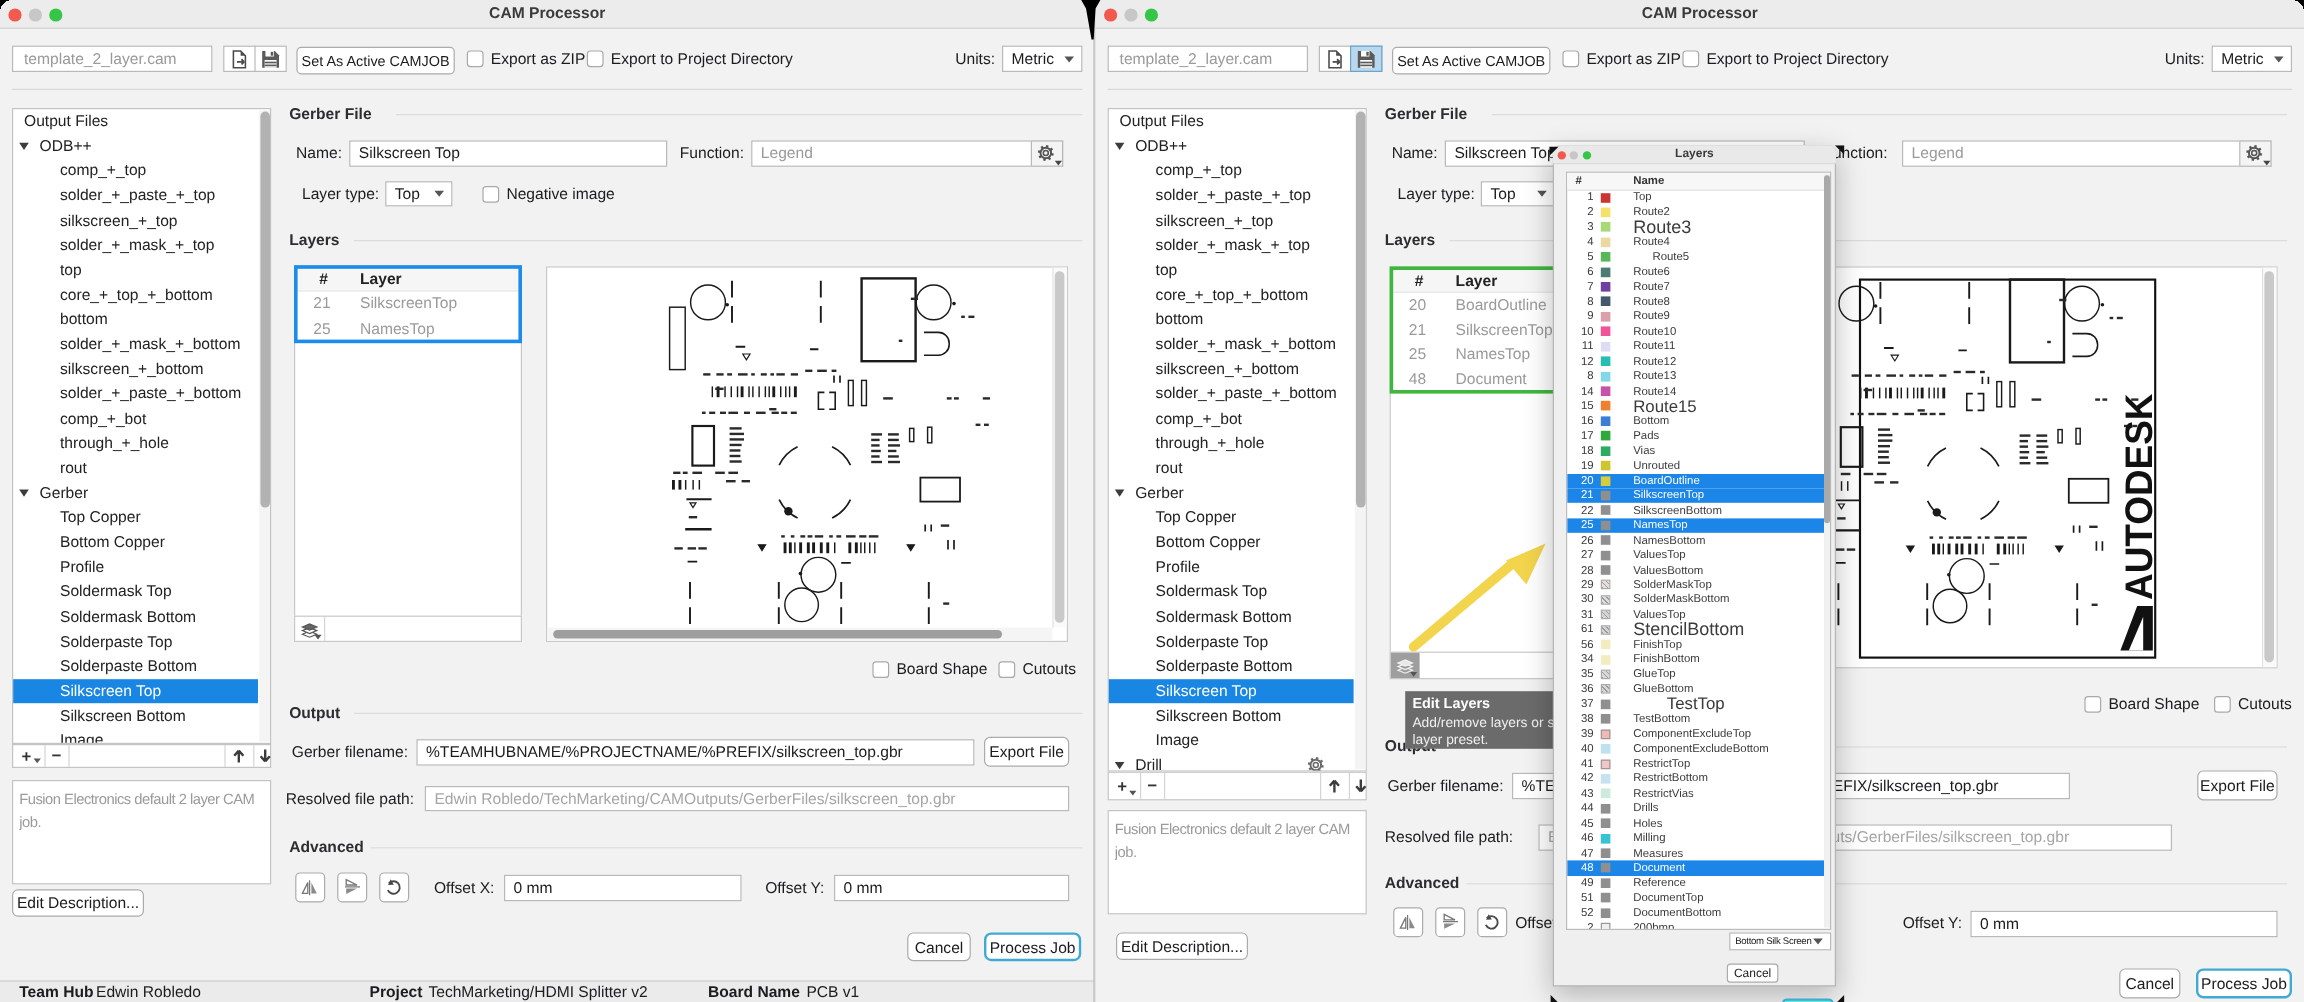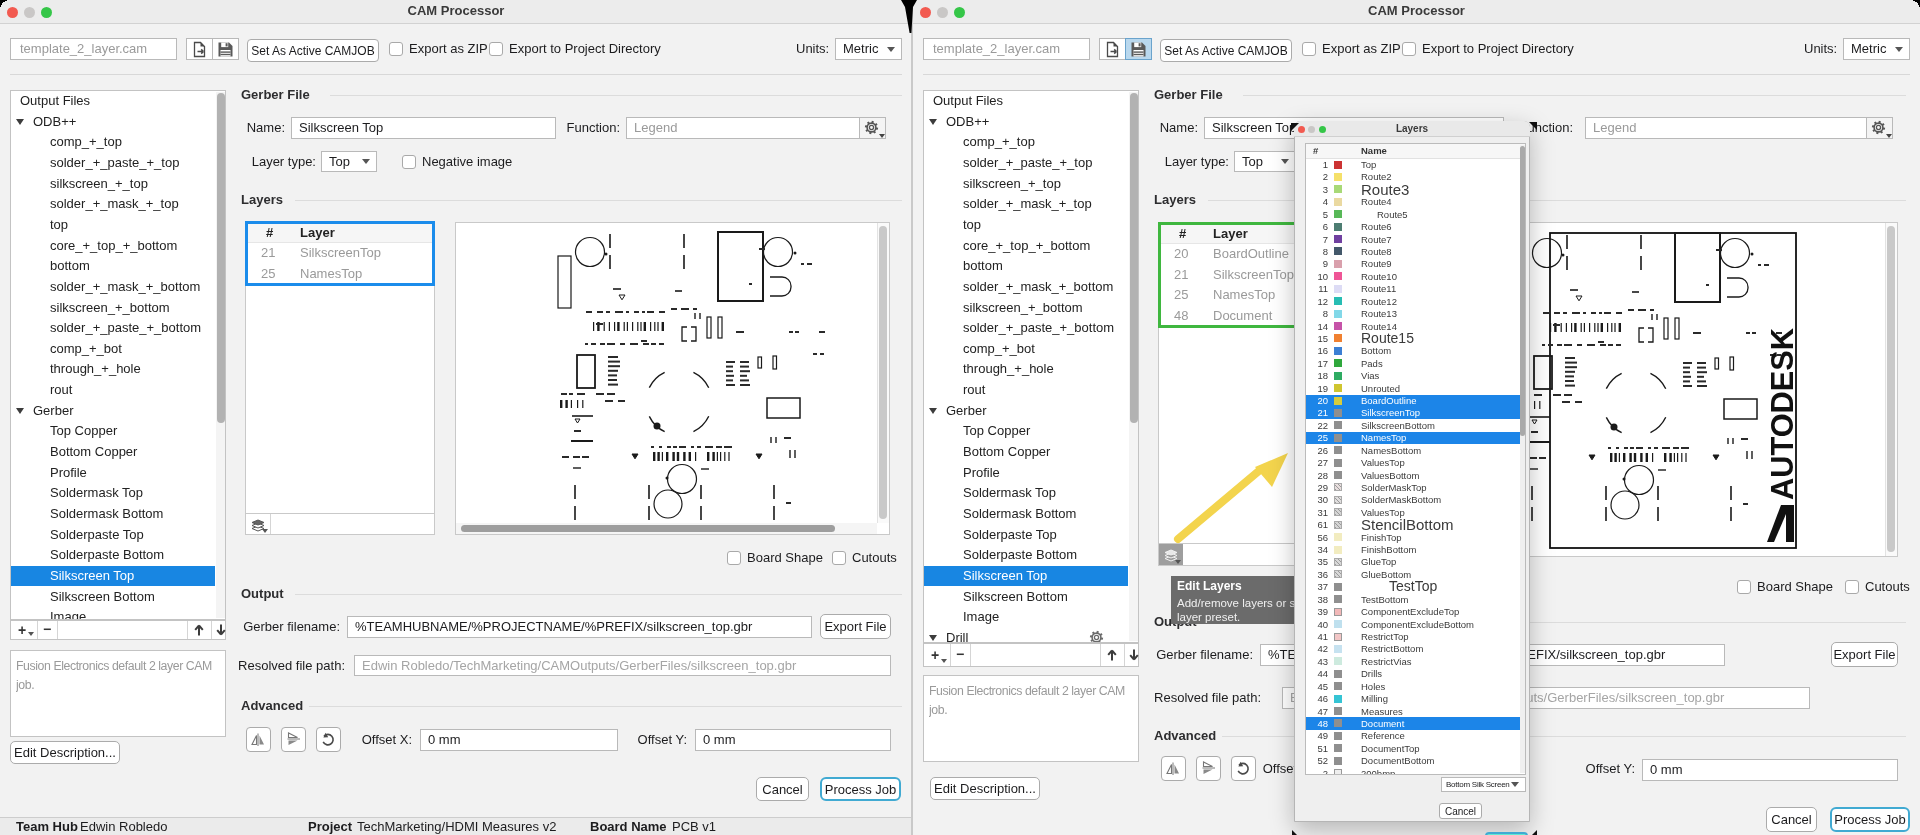--- a/index.html
+++ b/index.html
@@ -331,21 +331,21 @@
 <div style="position:absolute;left:112px;top:731px;width:300px;text-align:right;font-size:13px;color:#1c1c1e;font-weight:400;white-space:nowrap;line-height:18px;">Offset X:</div>
 <div style="position:absolute;left:420px;top:729px;width:198px;height:22px;background:#fff;border:1px solid #b9b9b9;box-sizing:border-box;font-size:13px;color:#1c1c1e;line-height:20px;padding-left:7px;white-space:nowrap;overflow:hidden;">0 mm</div>
 <div style="position:absolute;left:387px;top:731px;width:300px;text-align:right;font-size:13px;color:#1c1c1e;font-weight:400;white-space:nowrap;line-height:18px;">Offset Y:</div>
 <div style="position:absolute;left:695px;top:729px;width:196px;height:22px;background:#fff;border:1px solid #b9b9b9;box-sizing:border-box;font-size:13px;color:#1c1c1e;line-height:20px;padding-left:7px;white-space:nowrap;overflow:hidden;">0 mm</div>
 <div style="position:absolute;left:756px;top:777px;width:53px;height:24px;background:#fff;border:1px solid #ababab;border-radius:5px;box-sizing:border-box;font-size:13px;font-weight:400;color:#1c1c1e;display:flex;align-items:center;justify-content:center;white-space:nowrap;">Cancel</div>
 <div style="position:absolute;left:820px;top:777px;width:81px;height:24px;background:#fff;border:2px solid #41aad2;border-radius:6px;box-sizing:border-box;font-size:13px;font-weight:400;color:#1c1c1e;display:flex;align-items:center;justify-content:center;white-space:nowrap;">Process Job</div>
 <div style="position:absolute;left:0px;top:817px;width:912px;height:18px;background:#ebebeb;border-top:1px solid #cdcdcd;box-sizing:border-box;"></div>
 <div style="position:absolute;left:16px;top:818px;font-size:13px;color:#1c1c1e;font-weight:700;white-space:nowrap;line-height:18px;">Team Hub</div>
 <div style="position:absolute;left:80px;top:818px;font-size:13px;color:#1c1c1e;font-weight:400;white-space:nowrap;line-height:18px;">Edwin Robledo</div>
 <div style="position:absolute;left:308px;top:818px;font-size:13px;color:#1c1c1e;font-weight:700;white-space:nowrap;line-height:18px;">Project</div>
-<div style="position:absolute;left:357px;top:818px;font-size:13px;color:#1c1c1e;font-weight:400;white-space:nowrap;line-height:18px;">TechMarketing/HDMI Measures v2</div>
+<div style="position:absolute;left:357px;top:818px;font-size:13px;color:#1c1c1e;font-weight:400;white-space:nowrap;line-height:18px;">TechMarketing/HDMI Splitter v2</div>
 <div style="position:absolute;left:590px;top:818px;font-size:13px;color:#1c1c1e;font-weight:700;white-space:nowrap;line-height:18px;">Board Name</div>
 <div style="position:absolute;left:672px;top:818px;font-size:13px;color:#1c1c1e;font-weight:400;white-space:nowrap;line-height:18px;">PCB v1</div>
 <div style="position:absolute;left:911px;top:0;width:2px;height:835px;background:#c9c9c9;"></div>
 <div style="position:absolute;left:913px;top:0;width:1007px;height:835px;background:#f2f2f2;"></div>
 <div style="position:absolute;left:913px;top:0;width:1007px;height:24px;background:#ececec;border-bottom:1px solid #d2d2d2;box-sizing:border-box;"></div>
 <div style="position:absolute;left:913px;top:3px;width:1007px;height:18px;text-align:center;font-size:13px;font-weight:700;color:#3a3a3a;">CAM Processor</div>
 <div style="position:absolute;left:919.5px;top:6.5px;width:11.0px;height:11.0px;border-radius:50%;background:#f25a50;"></div>
     <div style="position:absolute;left:936.5px;top:6.5px;width:11.0px;height:11.0px;border-radius:50%;background:#c9c7c6;"></div>
     <div style="position:absolute;left:953.5px;top:6.5px;width:11.0px;height:11.0px;border-radius:50%;background:#35c648;"></div>
 <div style="position:absolute;left:923px;top:38px;width:167px;height:22px;background:#fff;border:1px solid #b9b9b9;box-sizing:border-box;font-size:13px;color:#9a9a9a;line-height:20px;padding-left:9px;white-space:nowrap;overflow:hidden;">template_2_layer.cam</div>

